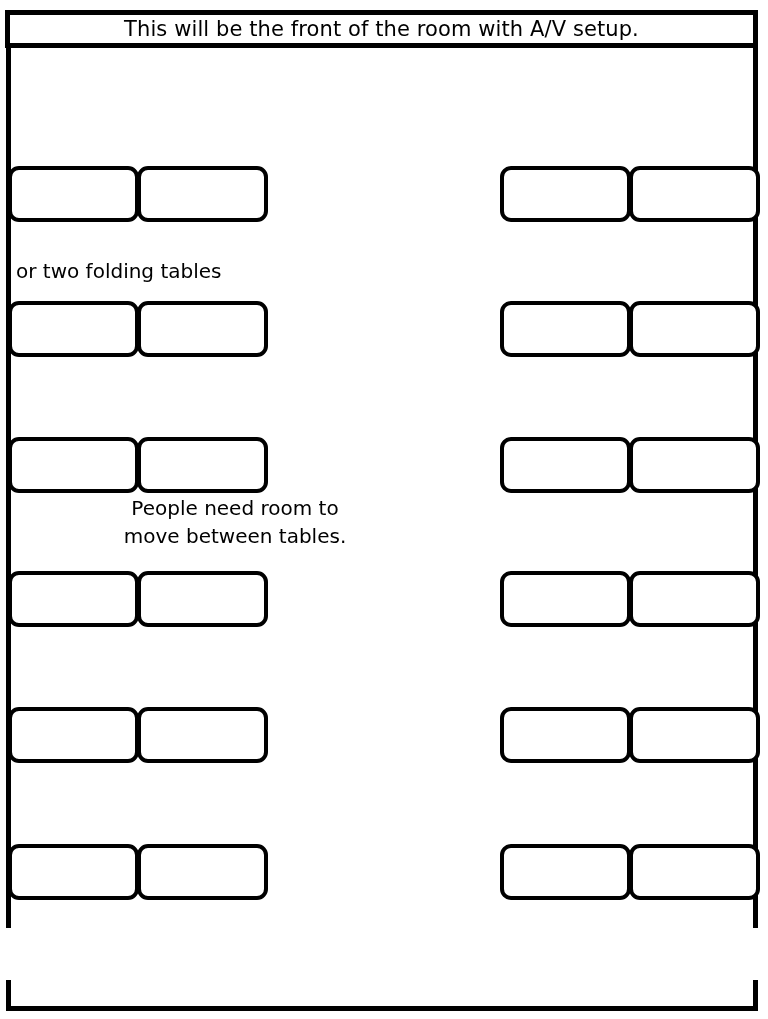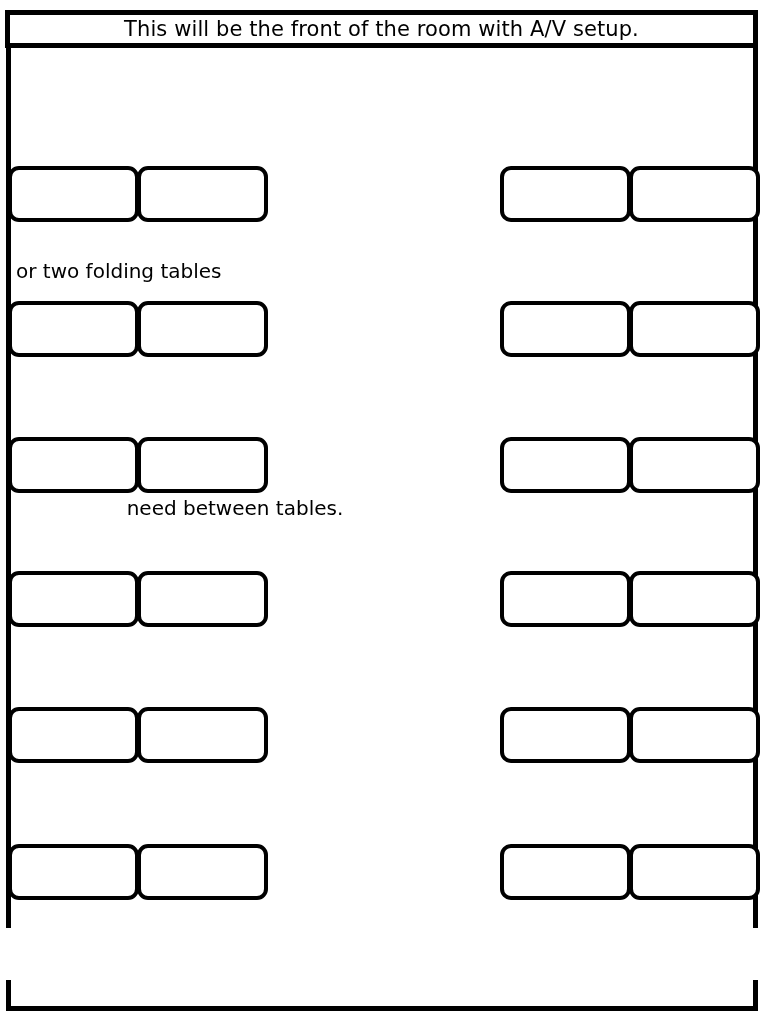--- a/index.html
+++ b/index.html
@@ -173,21 +173,22 @@
   <div class="table-pair col-left row-3">
     <div class="table-unit"></div>
     <div class="table-unit"></div>
   </div>
   <div class="table-pair col-right row-3">
     <div class="table-unit"></div>
     <div class="table-unit"></div>
   </div>
 
   <div class="note note-move-between">
-    <span class="note-line">need between tables.</span>
+    <span class="note-line">People need room to</span>
+    <span class="note-line">move between tables.</span>
   </div>
 
   <div class="table-pair col-left row-4">
     <div class="table-unit"></div>
     <div class="table-unit"></div>
   </div>
   <div class="table-pair col-right row-4">
     <div class="table-unit"></div>
     <div class="table-unit"></div>
   </div>

